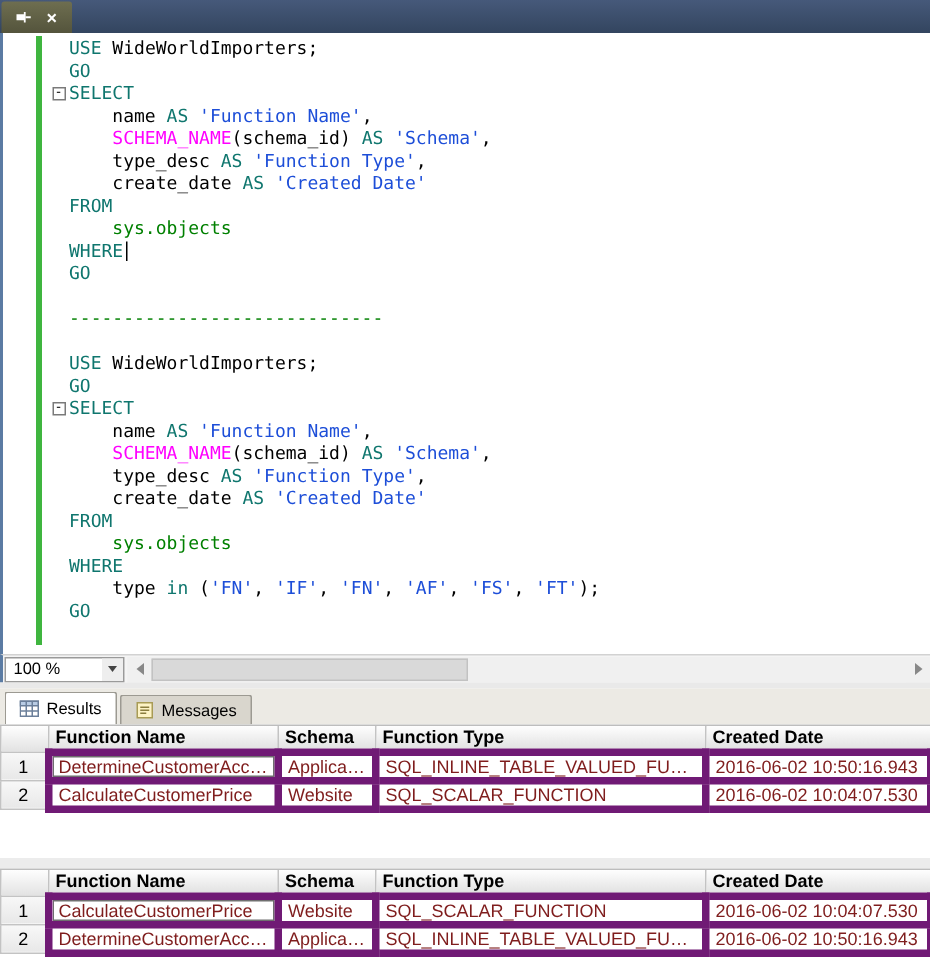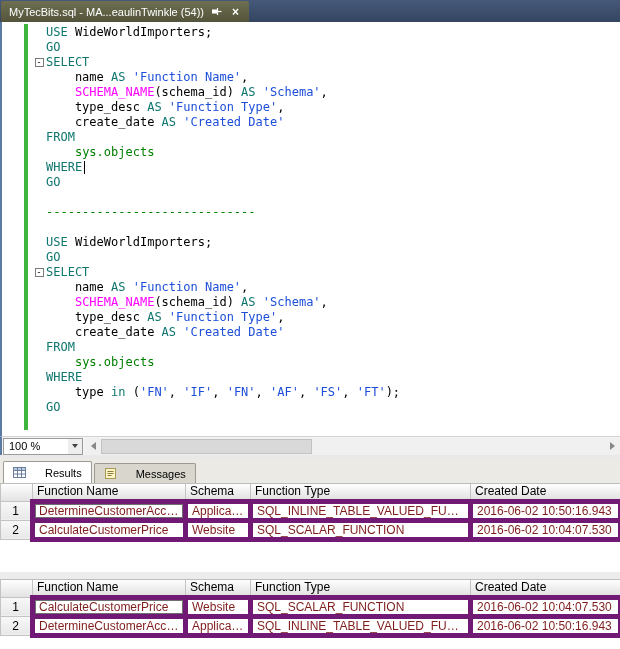--- a/index.html
+++ b/index.html
@@ -45,46 +45,45 @@
   .tri-left  { width:0; height:0; border-top:4px solid transparent; border-bottom:4px solid transparent; border-right:5px solid #888; }
   .tri-right { width:0; height:0; border-top:4px solid transparent; border-bottom:4px solid transparent; border-left:5px solid #888; }
   .scroll-track { flex:1; height:17px; position:relative; }
   .scroll-thumb { position:absolute; left:0; top:1px; width:42%; height:15px; background:#d9d9d9; border:1px solid #c2c2c2; }
 
   
   .splitter { flex:0 0 4px; background:#e9e9e9; }
 
   
   .restabs { flex:0 0 24px; background:#eceae4; display:flex; align-items:flex-end; padding-left:3px; gap:2px; }
-  .rtab { height:20px; display:flex; align-items:center; gap:19px; padding:0 9px; font-size:11px;
+  .rtab { height:20px; display:flex; align-items:center; gap:5px; padding:0 9px; font-size:11px;
     background:#d9d6cd; border:1px solid #9c9a92; border-bottom:none; border-radius:2px 2px 0 0; cursor:pointer; }
   .rtab.active { background:#fff; height:22px; }
 
   
   .grid-wrap { background:#fff; border-top:1px solid #bdbdbd; overflow:hidden; }
   .grid-wrap.first { flex:0 0 89px; }
   .grid-wrap.second { flex:1; }
   .grid-gap { flex:0 0 7px; background:#ececec; }
   table.results { border-collapse:collapse; table-layout:fixed; width:620px; font-size:12px; }
   table.results th, table.results td { height:17px; padding:0 4px; overflow:hidden; white-space:nowrap; text-overflow:ellipsis; text-align:left; }
-  table.results thead th { background:linear-gradient(#fefefe,#e2e2e2); border:1px solid #c3c3c3; border-top:none; font-weight:normal; }
+  table.results thead th { background:linear-gradient(#fefefe,#e2e2e2); border:1px solid #c3c3c3; border-top:none; font-weight:bold; }
   table.results tbody th { background:linear-gradient(#f8f8f8,#e8e8e8); border:1px solid #c3c3c3; font-weight:normal; text-align:center; }
   table.results td { border:5px solid #701a75; color:#7f1d1d; }
   table.results td.focused { box-shadow:inset 0 0 0 1px #6f6f6f; }
   col.c-num { width:32px; } col.c-name { width:153px; } col.c-schema { width:65px; }
   col.c-type { width:220px; } col.c-date { width:150px; }
 </style>
 </head>
 <body>
 
 <div class="window">
 
   <div class="tabstrip">
     <div class="doc-tab">
-      <span class="title">MyTecBits.sql - MA...eaulinTwinkle (54))</span>
       <span class="tab-icon-btn">
         <svg width="11" height="11" viewBox="0 0 11 11">
           <rect x="1" y="3.5" width="5" height="4" fill="#ffffff"></rect>
           <line x1="6.5" y1="2" x2="6.5" y2="9" stroke="#ffffff" stroke-width="1.2"></line>
           <line x1="7" y1="5.5" x2="10.5" y2="5.5" stroke="#ffffff" stroke-width="1.2"></line>
         </svg>
       </span>
       <span class="tab-icon-btn">
         <span class="close-x">×</span>
       </span>

